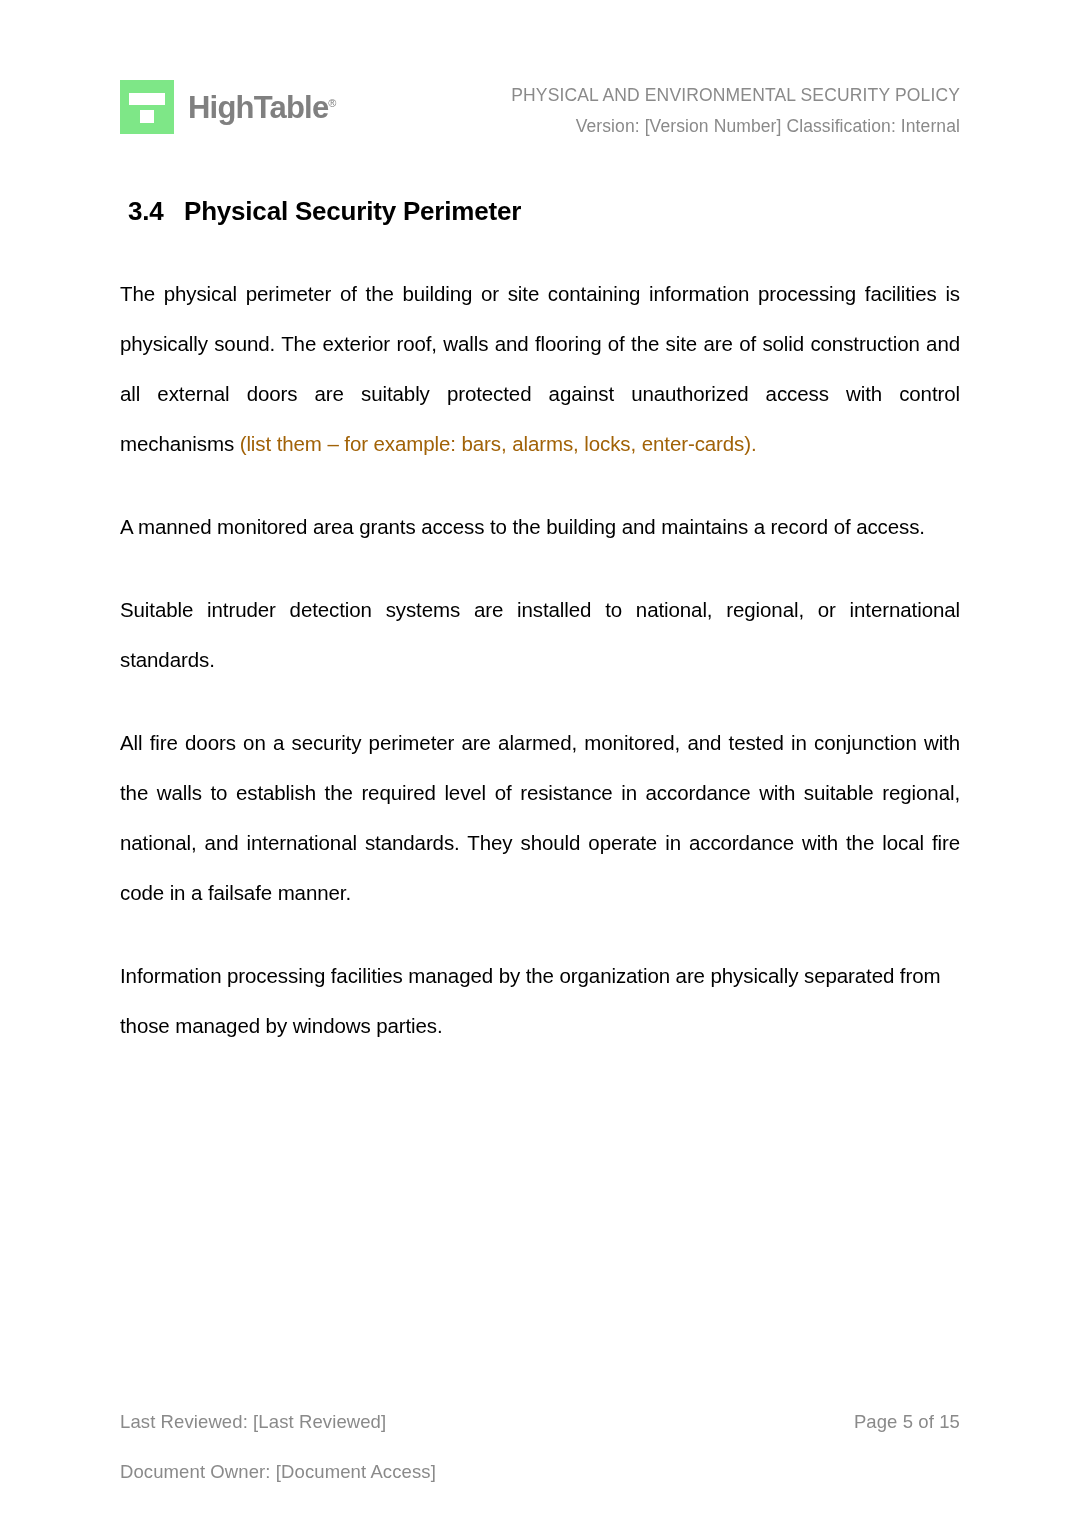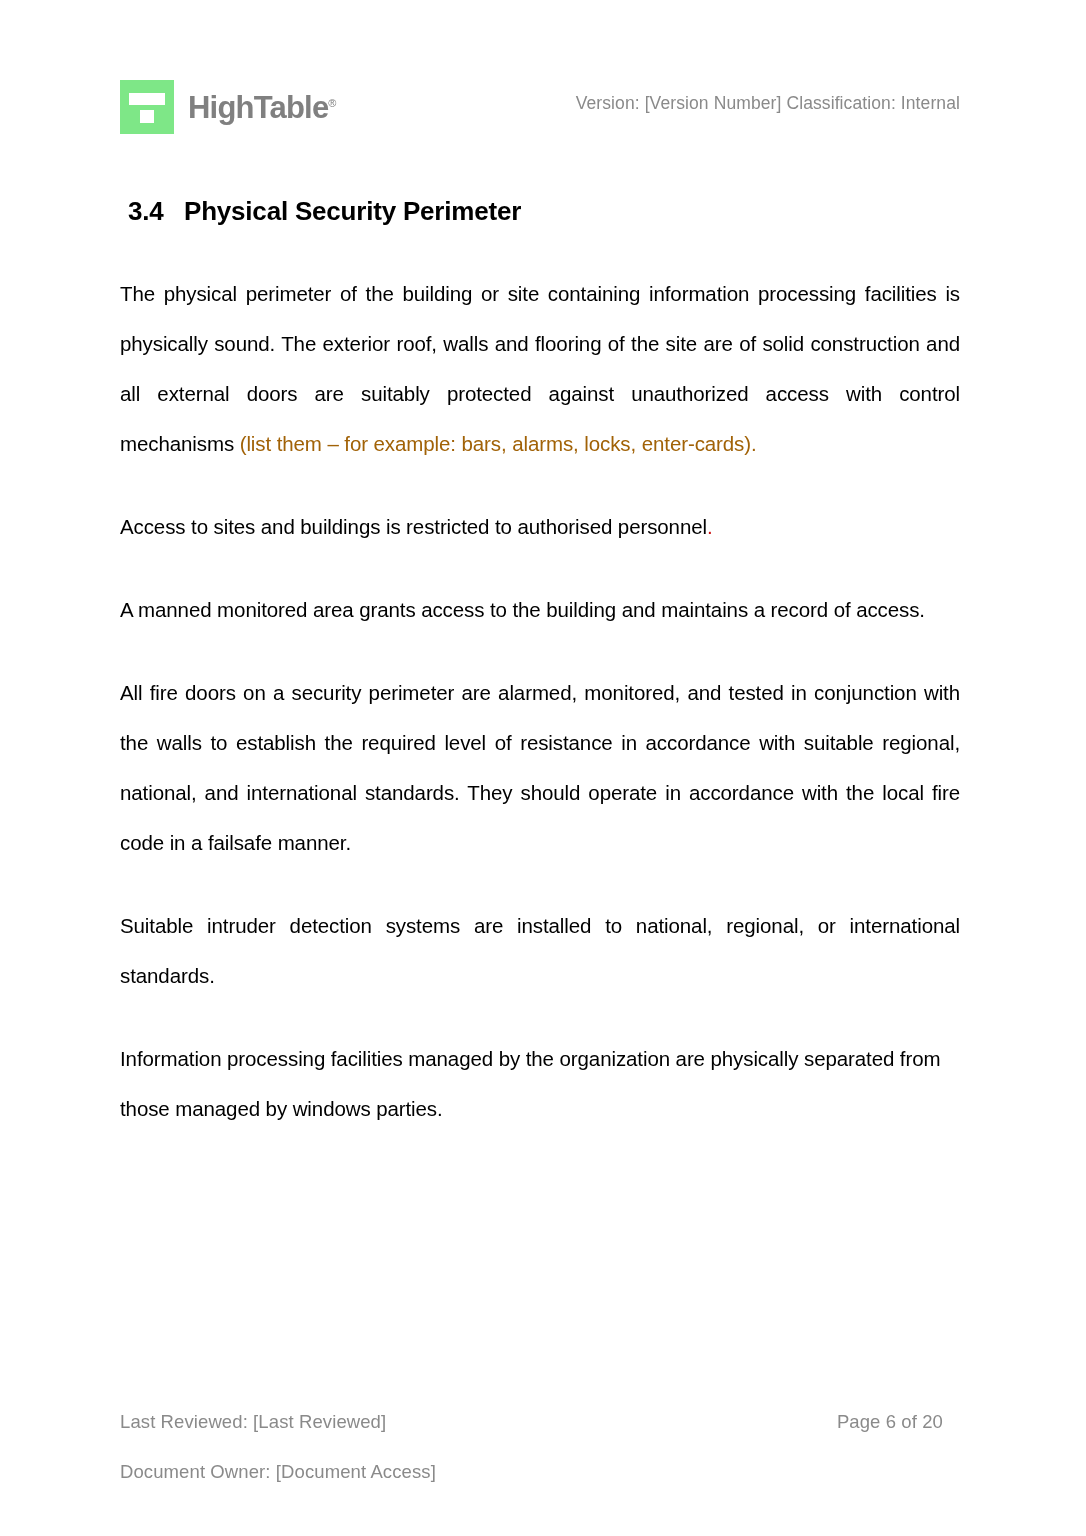--- a/index.html
+++ b/index.html
@@ -135,21 +135,21 @@
     text-align: left;
   }
 
   .green { color: #a16207; }
   .red   { color: #cc1111; }
 
   
   .page-footer {
     position: absolute;
     left: 120px;
-    right: 143px;
+    right: 126px;
     bottom: 52px;
   }
   .footer-row {
     display: flex;
     justify-content: space-between;
     align-items: baseline;
   }
   .footer-text {
     font-size: 18.5px;
     color: #8a8a8a;
@@ -168,48 +168,48 @@
 
     <div class="brand">
       <div class="brand-mark">
         <div class="bar"></div>
         <div class="stem"></div>
       </div>
       <div class="brand-word"><span>HighTable</span><span class="reg">®</span></div>
     </div>
 
     <div class="header-text">
+      <div class="header-title">PHYSICAL AND ENVIRONMENTAL SECURITY POLICY</div>
       <div class="header-sub">Version: [Version Number] Classification: Internal</div>
     </div>
 
   </div>
 
   <div class="content">
 
     <h2 class="section-heading"><span class="num">3.4</span><span>Physical Security Perimeter</span></h2>
 
     <p class="body-para"><span>The physical perimeter of the building or site containing information processing facilities is physically sound. The exterior roof, walls and flooring of the site are of solid construction and all external doors are suitably protected against unauthorized access with control mechanisms </span><span class="green">(list them – for example: bars, alarms, locks, enter-cards).</span></p>
 
 
-    <p class="body-para nojustify"><span>Access to sites and buildings is restricted to authorised personnel</span><span class="red">.</span></p>
 
     <p class="body-para green"><span>A manned monitored area grants access to the building and maintains a record of access.</span></p>
 
+    <p class="body-para"><span>Suitable intruder detection systems are installed to national, regional, or international standards.</span></p>
+
     <p class="body-para"><span>All fire doors on a security perimeter are alarmed, monitored, and tested in conjunction with the walls to establish the required level of resistance in accordance with suitable regional, national, and international standards. They should operate in accordance with the local fire code in a failsafe manner.</span></p>
-
-    <p class="body-para"><span>Suitable intruder detection systems are installed to national, regional, or international standards.</span></p>
 
     <p class="body-para green nojustify"><span>Information processing facilities managed by the organization are physically separated from those managed by windows parties.</span></p>
 
   </div>
 
   <div class="page-footer">
     <div class="footer-row">
       <div class="footer-text">Last Reviewed: [Last Reviewed]</div>
-      <div class="footer-text">Page 6 of 20</div>
+      <div class="footer-text">Page 5 of 15</div>
     </div>
     <div class="footer-row second">
       <div class="footer-text">Document Owner: [Document Access]</div>
       <div class="footer-text"></div>
     </div>
   </div>
 
 </div>
 
 </body></html>

